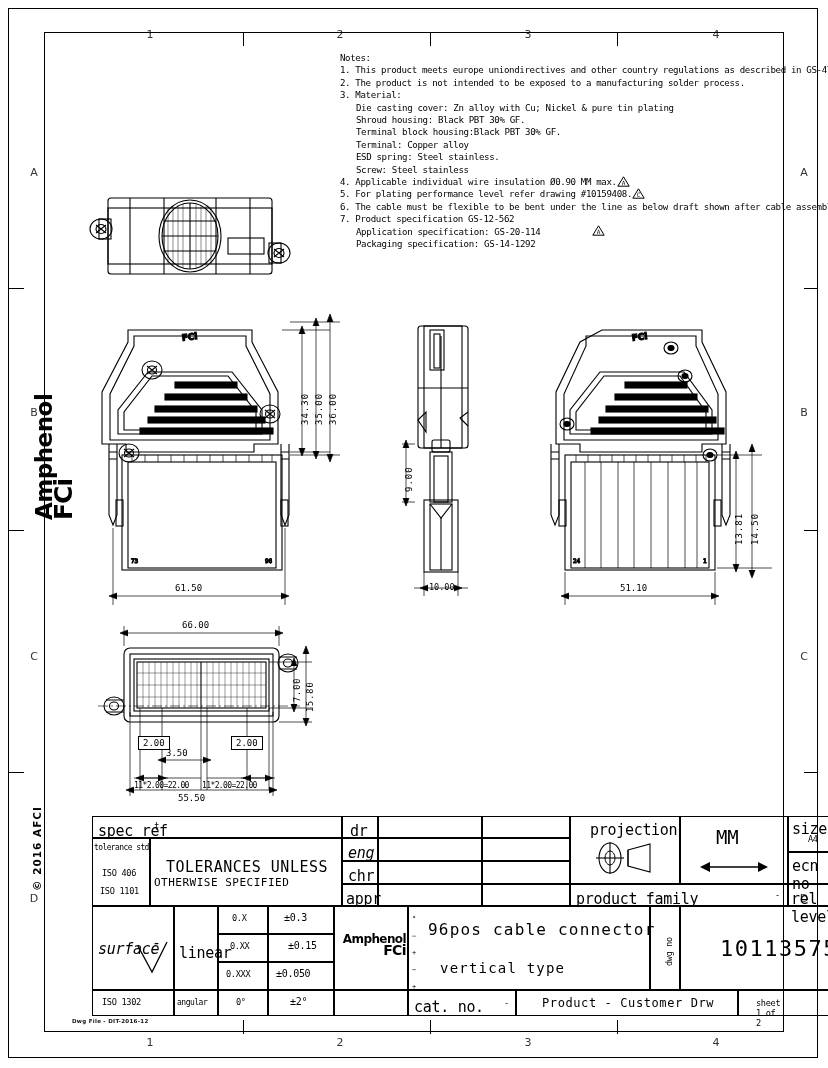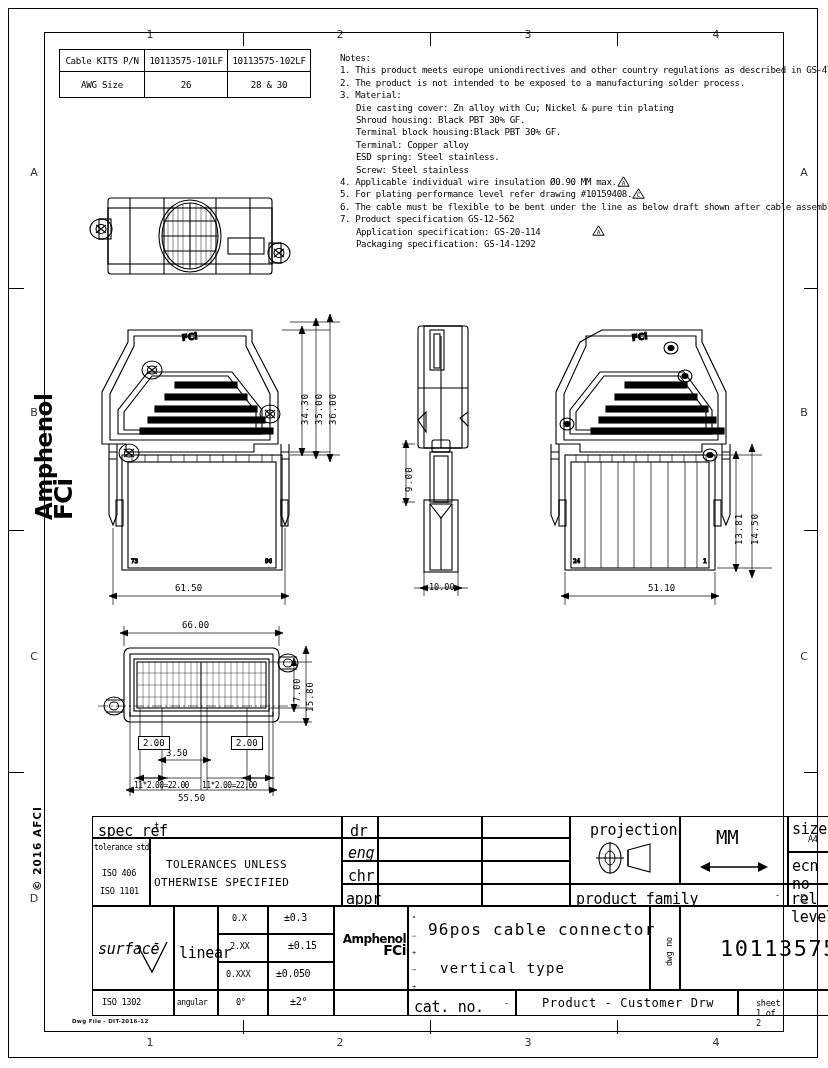--- a/index.html
+++ b/index.html
@@ -98,34 +98,20 @@
   </div>
 
   <div class="frame-inner"></div>
 
   <div class="brand">
     <div>Amphenol</div>
     <div class="b2">FCi</div>
   </div>
   <div class="copy">© 2016  AFCI</div>
 
-  <table class="awg">
-    <tbody>
-        <tr class="r1">
-      <td class="c0">Cable KITS P/N</td>
-      <td class="c1">10113575-101LF</td>
-      <td class="c2">10113575-102LF</td>
-    </tr>
-    <tr class="r2">
-      <td class="c0">AWG Size</td>
-      <td class="c1">26</td>
-      <td class="c2">28 &amp; 30</td>
-    </tr>
-  </tbody>
-    </table>
 
   <div class="notes">
     <div>Notes:</div>
     <div>1. This product meets europe uniondirectives and other country regulations as described in GS-47-0004.</div>
     <div>2. The product is not intended to be exposed to a manufacturing solder process.</div>
     <div>3. Material:</div>
     <div class="ind1">Die casting cover:  Zn alloy with Cu; Nickel &amp; pure tin plating</div>
     <div class="ind1">Shroud housing: Black PBT 30% GF.</div>
     <div class="ind1">Terminal block housing:Black PBT 30% GF.</div>
     <div class="ind1">Terminal: Copper alloy</div>
@@ -362,21 +348,21 @@
         <line x1="565" y1="572" x2="565" y2="605"></line>
         <line x1="715" y1="572" x2="715" y2="605"></line>
         <line x1="565" y1="596" x2="715" y2="596"></line>
         <path d="M569 593 L561 596 L569 599" fill="#000"></path>
         <path d="M711 593 L719 596 L711 599" fill="#000"></path>
       </g>
     </g>
   </svg>
   <div class="dimv" style="left:734px;top:545px;">13.81</div>
   <div class="dimv" style="left:750px;top:545px;">14.50</div>
-  <div class="dimtxt" style="left:620px;top:583px;margin-left:28px;">51.10</div>
+  <div class="dimtxt" style="left:620px;top:583px;">51.10</div>
 
   <svg class="draw" width="828" height="1068">
     <g stroke="#000" fill="none" stroke-width="1.1">
 
       <rect x="124" y="648" width="155" height="74" rx="6"></rect>
       <rect x="130" y="654" width="143" height="62"></rect>
 
       <ellipse cx="114" cy="706" rx="10" ry="9"></ellipse>
         <ellipse cx="114" cy="706" rx="4.5" ry="4"></ellipse>
       <ellipse cx="288" cy="663" rx="10" ry="9"></ellipse>
@@ -483,21 +469,21 @@
     <div class="cell" style="left:0;top:0;width:250px;height:22px;"></div>
     <div class="lbl" style="left:6px;top:6px;">spec ref</div>
     <div class="val" style="left:62px;top:5px;">‡</div>
 
     <div class="cell" style="left:0;top:22px;width:58px;height:68px;"></div>
     <div class="lbl" style="left:2px;top:27px;font-size:8px;letter-spacing:-0.6px;">tolerance std</div>
     <div class="val" style="left:10px;top:52px;">ISO 406</div>
     <div class="val" style="left:8px;top:70px;">ISO 1101</div>
 
     <div class="cell" style="left:58px;top:22px;width:192px;height:68px;"></div>
-    <div class="val" style="left:74px;top:42px;font-size:11px;letter-spacing:0.5px;">TOLERANCES UNLESS</div>
+    <div class="val" style="left:74px;top:42px;font-size:15px;letter-spacing:0.5px;">TOLERANCES UNLESS</div>
     <div class="val" style="left:62px;top:60px;font-size:11px;letter-spacing:0.5px;">OTHERWISE SPECIFIED</div>
 
     <div class="cell" style="left:250px;top:0;width:36px;height:22px;"></div>
     <div class="lbl" style="left:258px;top:6px;">dr</div>
     <div class="cell" style="left:286px;top:0;width:104px;height:22px;"></div>
     <div class="cell" style="left:390px;top:0;width:88px;height:22px;"></div>
 
     <div class="cell" style="left:250px;top:22px;width:36px;height:23px;"></div>
     <div class="lbl" style="left:256px;top:28px;font-style:italic;">eng</div>
     <div class="cell" style="left:286px;top:22px;width:104px;height:23px;"></div>
@@ -559,21 +545,21 @@
     <div class="lbl" style="left:87px;top:128px;">linear</div>
     <div class="cell" style="left:82px;top:174px;width:44px;height:26px;"></div>
     <div class="lbl" style="left:85px;top:182px;font-size:8px;letter-spacing:-0.5px;">angular</div>
 
     <div class="cell" style="left:126px;top:90px;width:50px;height:28px;"></div>
     <div class="val" style="left:140px;top:97px;">0.X</div>
     <div class="cell" style="left:176px;top:90px;width:66px;height:28px;"></div>
     <div class="val" style="left:192px;top:96px;font-size:10px;">±0.3</div>
 
     <div class="cell" style="left:126px;top:118px;width:50px;height:28px;"></div>
-    <div class="val" style="left:138px;top:125px;">2.XX</div>
+    <div class="val" style="left:138px;top:125px;">0.XX</div>
     <div class="cell" style="left:176px;top:118px;width:66px;height:28px;"></div>
     <div class="val" style="left:196px;top:124px;font-size:10px;">±0.15</div>
 
     <div class="cell" style="left:126px;top:146px;width:50px;height:28px;"></div>
     <div class="val" style="left:134px;top:153px;">0.XXX</div>
     <div class="cell" style="left:176px;top:146px;width:66px;height:28px;"></div>
     <div class="val" style="left:184px;top:152px;font-size:10px;">±0.050</div>
 
     <div class="cell" style="left:126px;top:174px;width:50px;height:26px;"></div>
     <div class="val" style="left:144px;top:181px;">0°</div>

